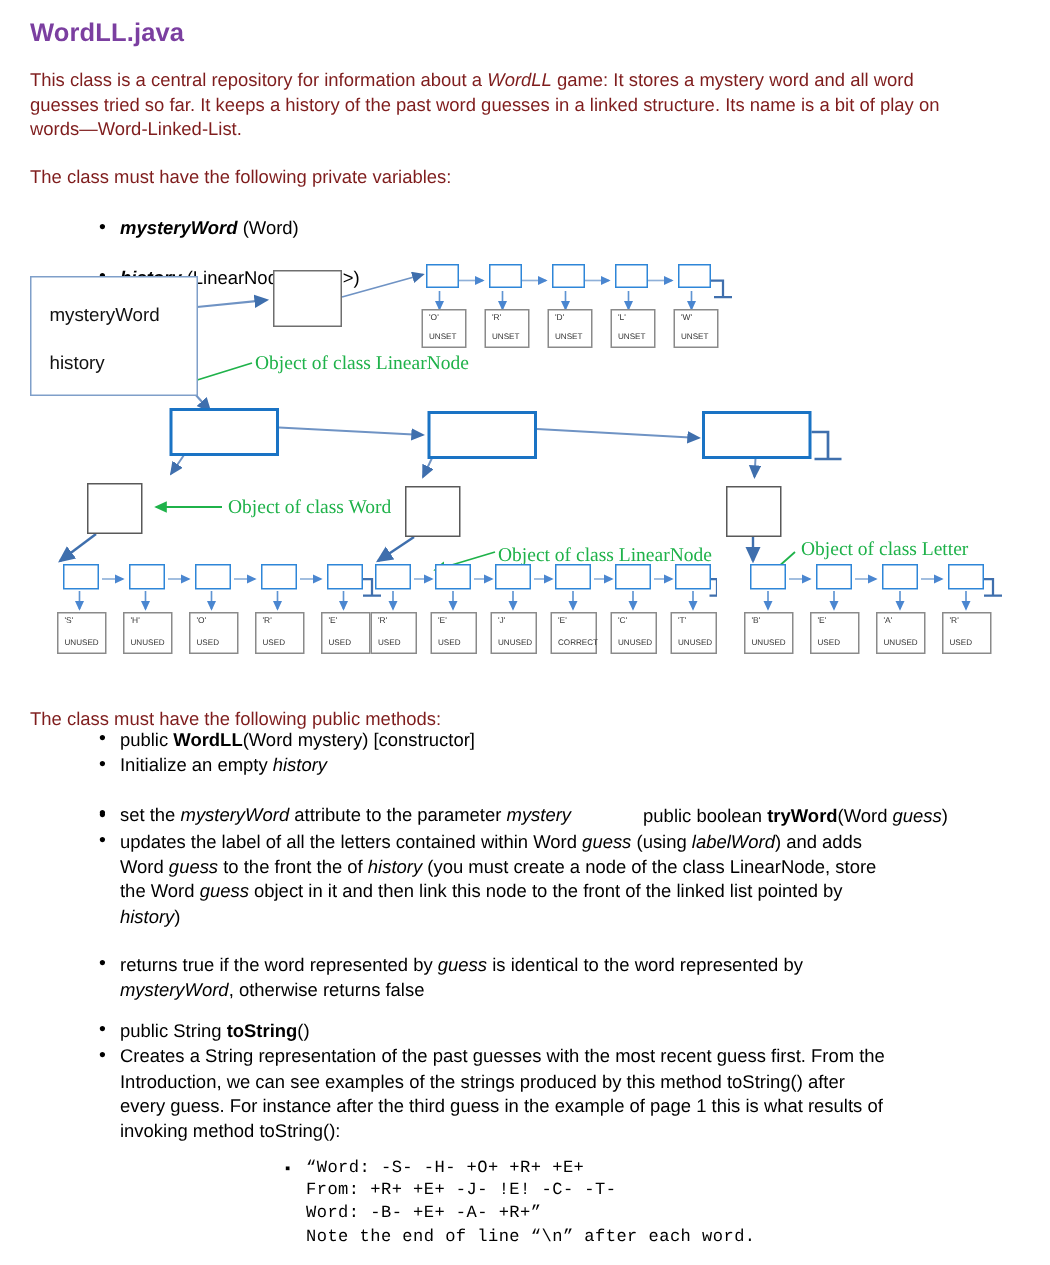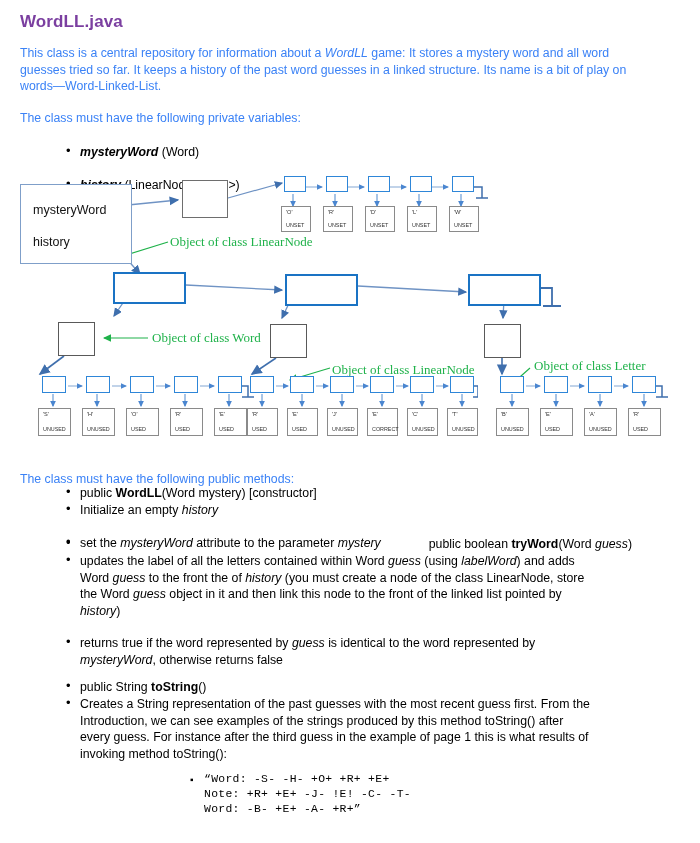--- a/index.html
+++ b/index.html
@@ -23,21 +23,21 @@
     font-size: 17px;
     font-weight: bold;
     color: #7b3fa0;
     letter-spacing: 0.1px;
   }
 
   .para {
     position: absolute;
     font-size: 12.3px;
     line-height: 16.6px;
-    color: #3b82f6;
+    color: #7f1d1d;
   }
   .para i { font-style: italic; }
 
   ul.bul {
     position: absolute;
     margin: 0; padding: 0;
     list-style: none;
     font-size: 12.3px;
     line-height: 16.6px;
   }
@@ -411,18 +411,19 @@
   <ul class="bul" style="left:48px; top:663px; width:600px;">
     <li><span>public String </span><b>toString</b><span>()</span></li>
   </ul>
   <ul class="bul lvl2" style="left:48px; top:680px; width:560px;">
     <li>Creates a String representation of the past guesses with the most recent guess first. From the Introduction, we can see examples of the strings produced by this method toString() after every guess. For instance after the third guess in the example of page 1 this is what results of invoking method toString():</li>
   </ul>
 
   <ul class="bul" style="left:172px; top:756px; width:470px;">
     <li class="sq">
       <div class="mono">“Word: -S- -H- +O+ +R+ +E+</div>
-      <div class="mono">Note: +R+ +E+ -J- !E! -C- -T-</div>
+      <div class="mono">From: +R+ +E+ -J- !E! -C- -T-</div>
       <div class="mono">Word: -B- +E+ -A- +R+”</div>
+      <div class="mono">Note the end of line “\n” after each word.</div>
     </li>
   </ul>
 
 </div>
 
 </body></html>

